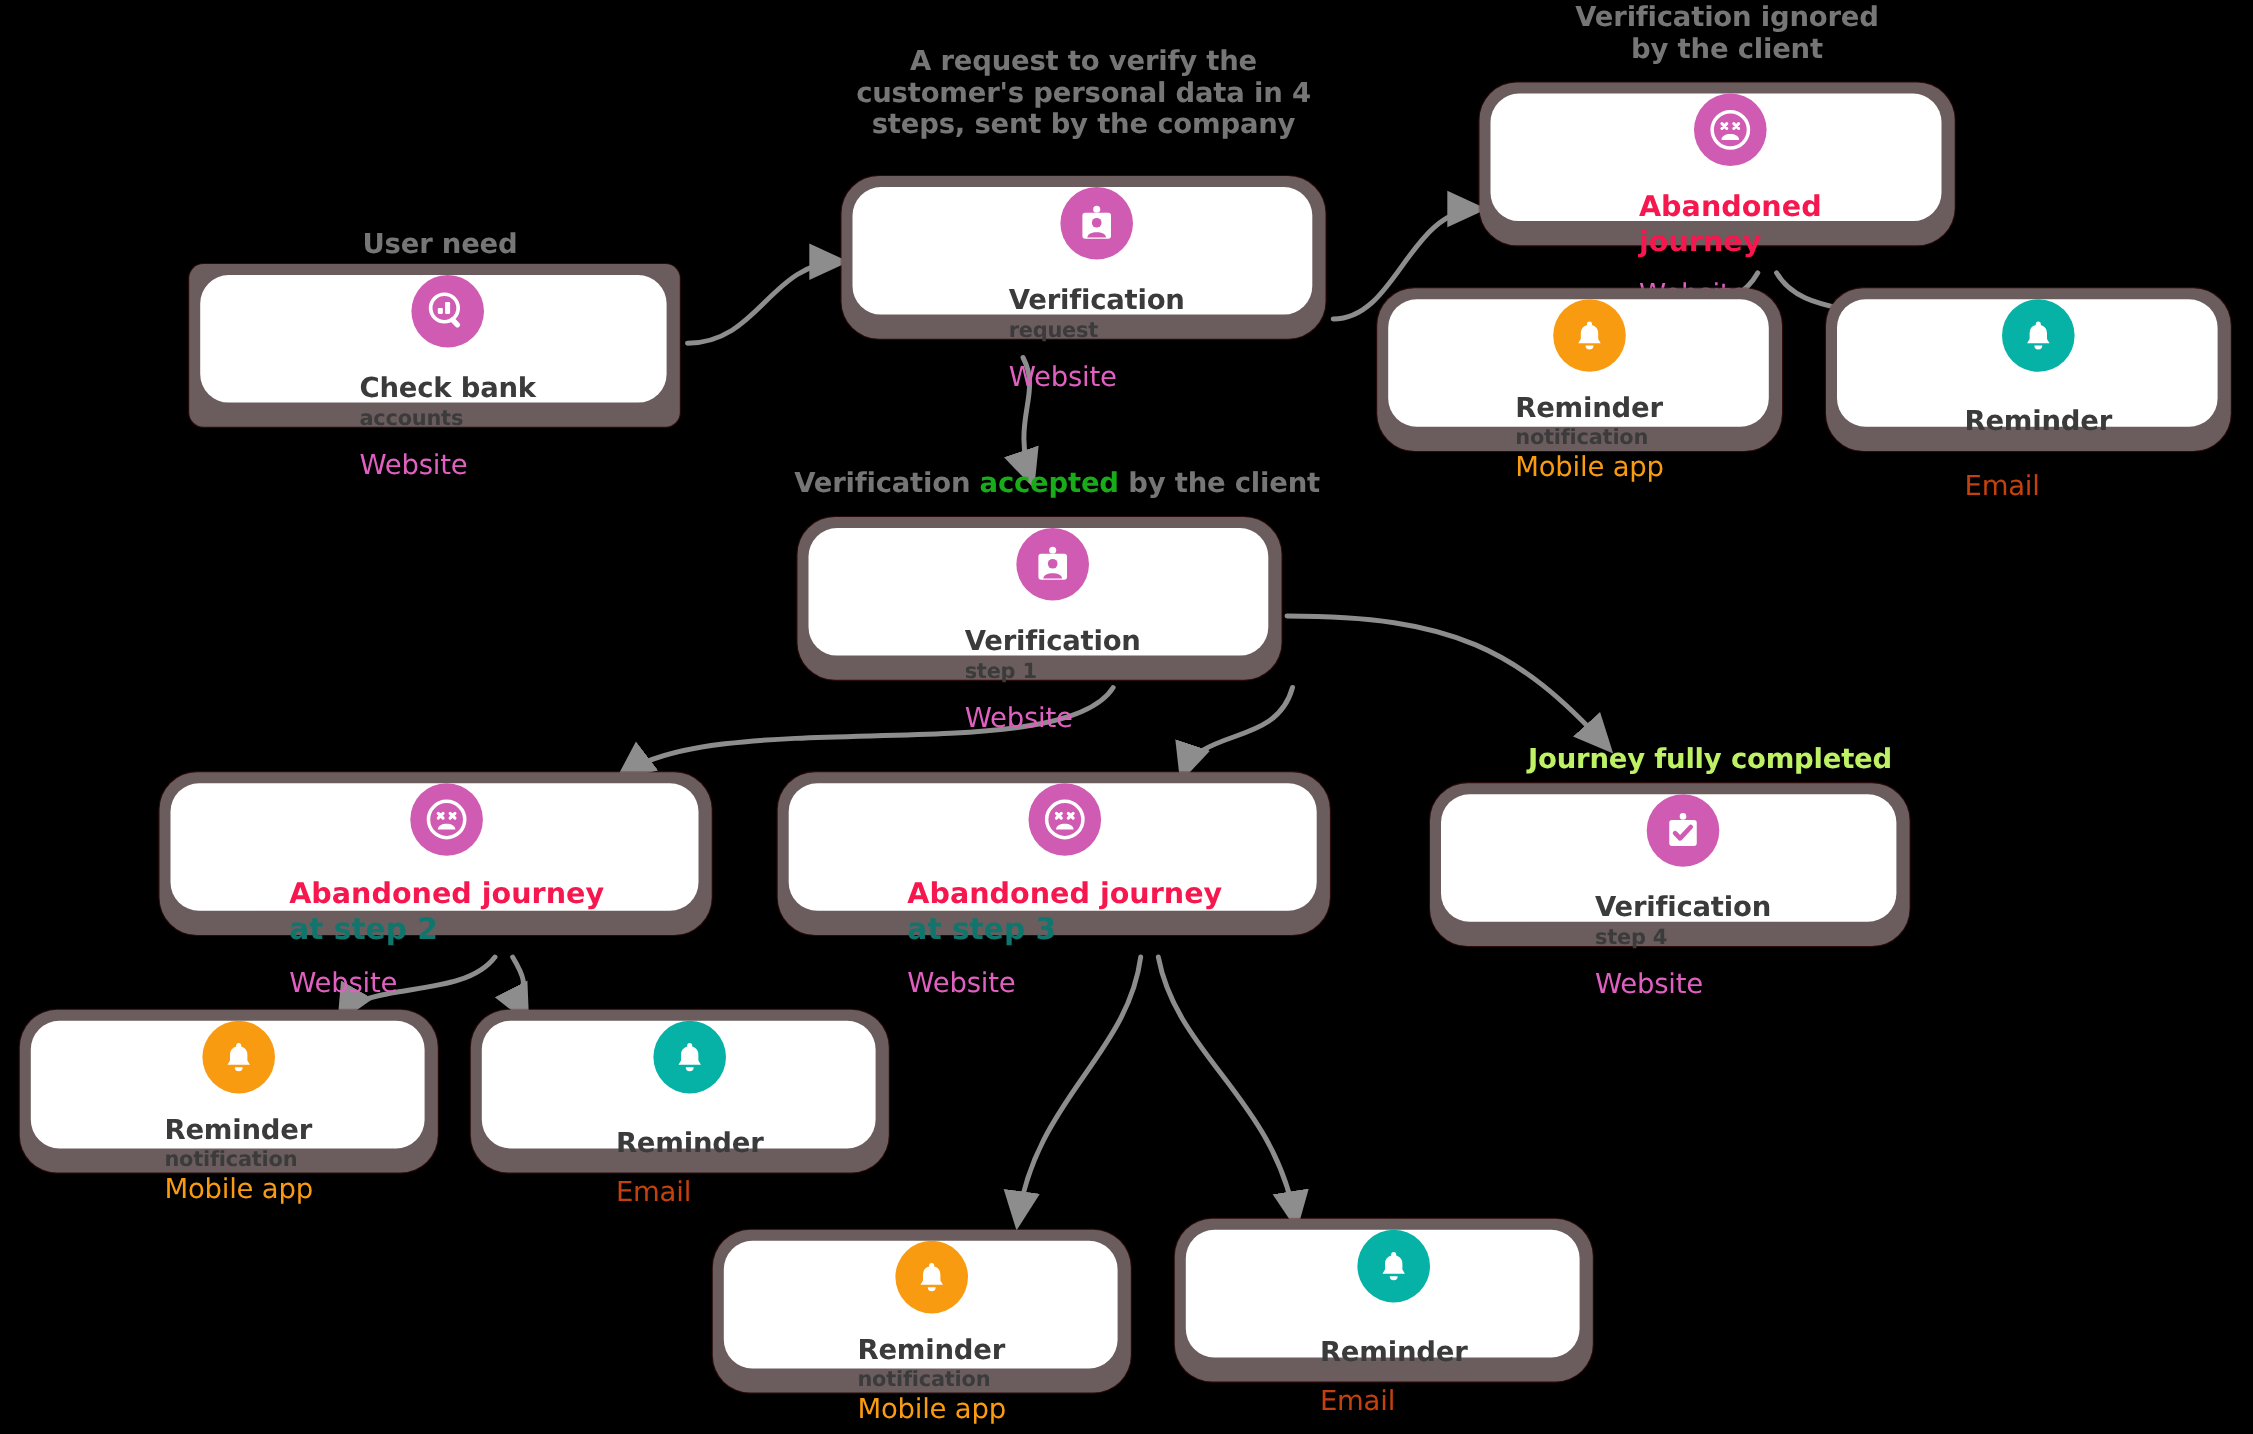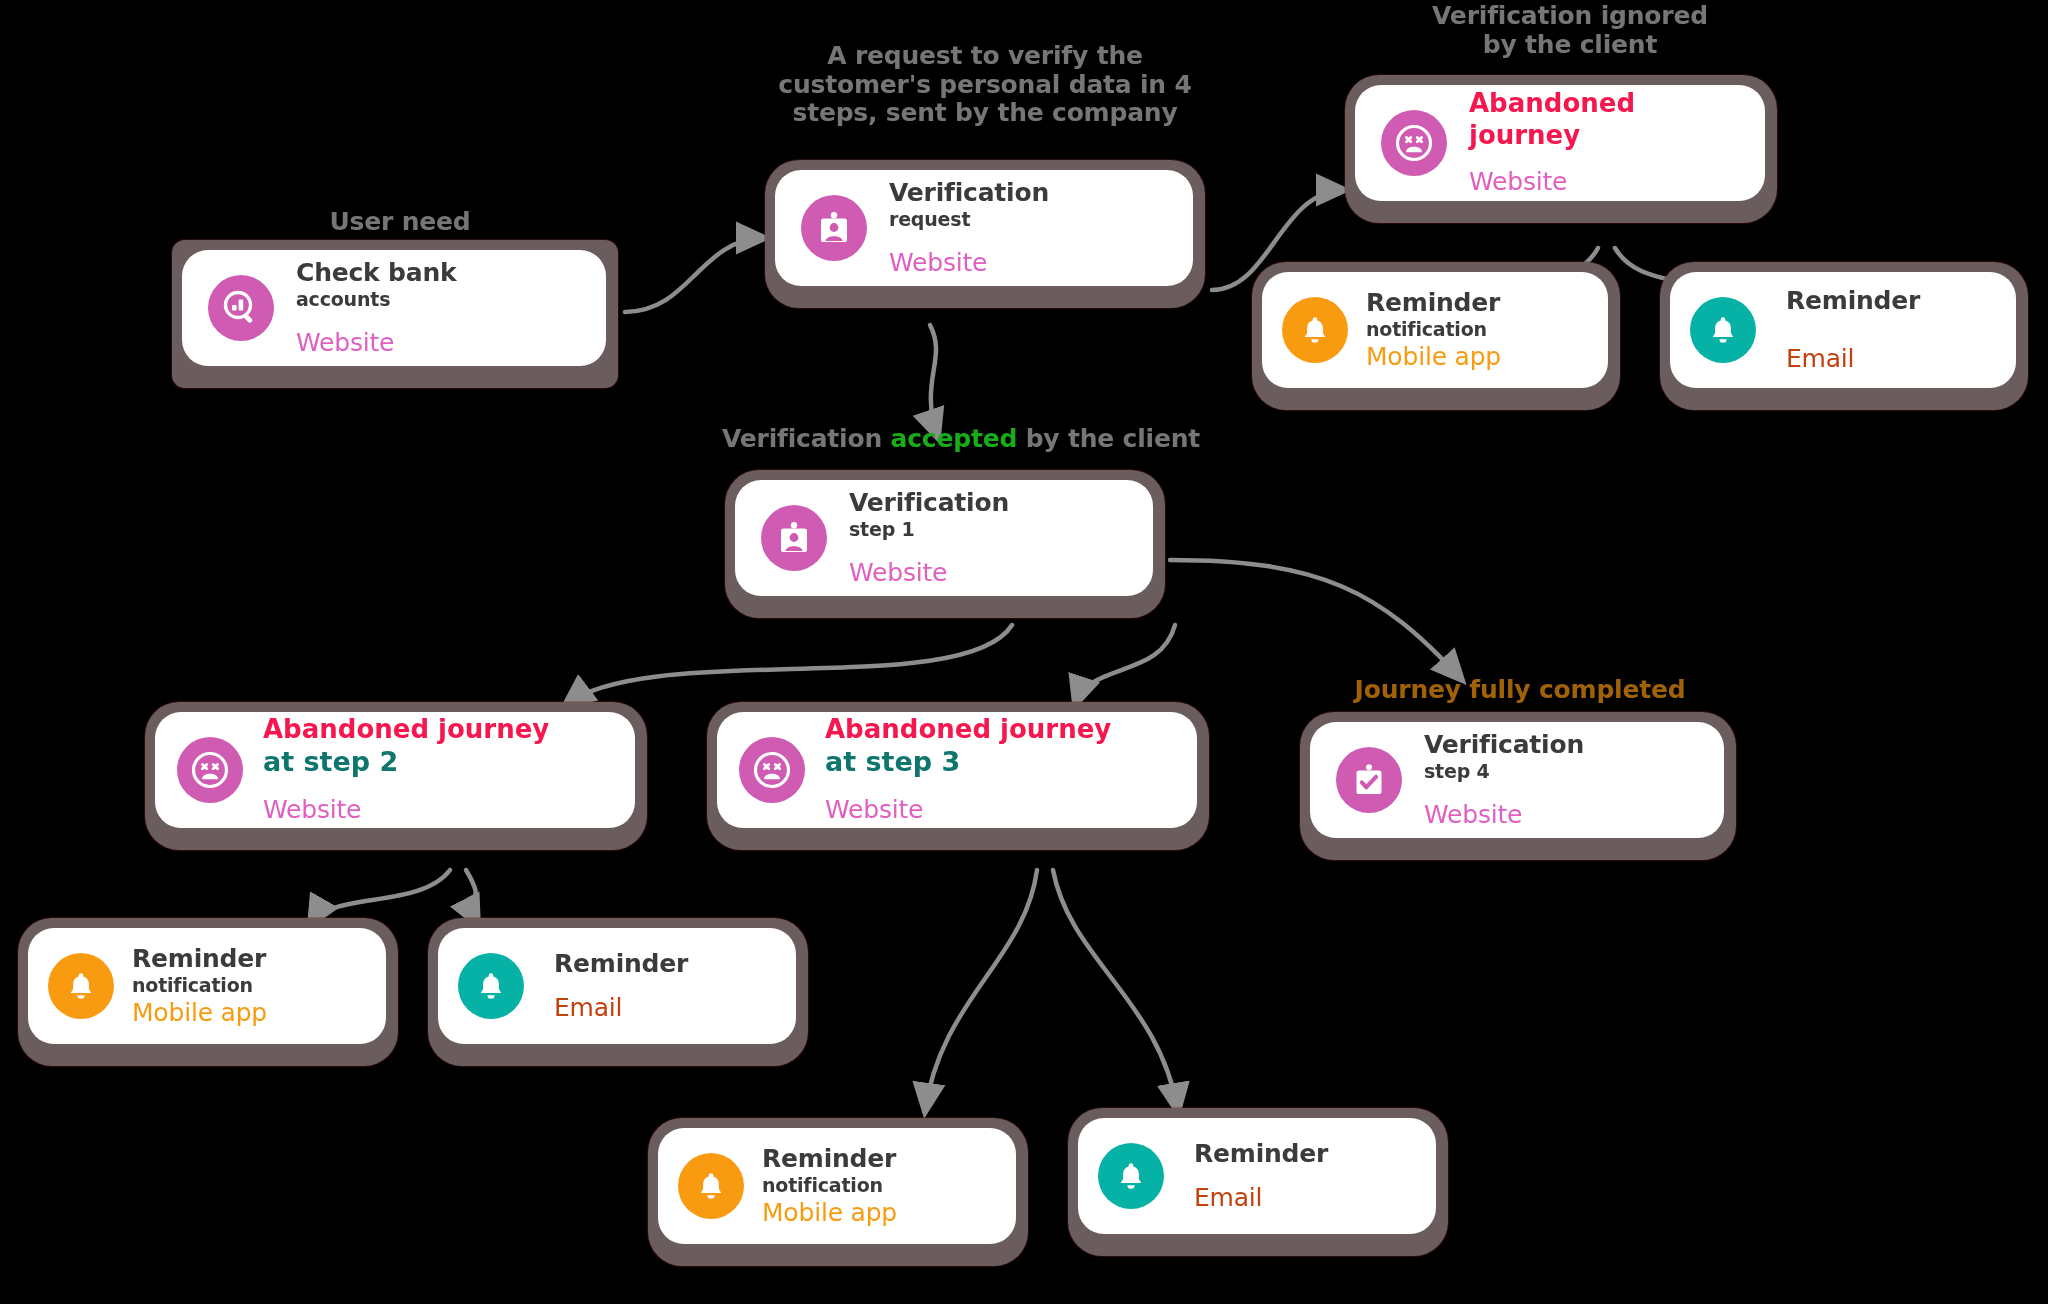--- a/index.html
+++ b/index.html
@@ -45,20 +45,21 @@
   .node-inner {
     background: #ffffff;
     border-radius: 26px;
     width: 100%;
     height: 100%;
     box-sizing: border-box;
     display: flex;
     align-items: center;
     padding: 0 0 0 26px;
     gap: 22px;
+    flex-direction: column;
   }
   .node-icon {
     flex: 0 0 auto;
     width: 66px;
     height: 66px;
     border-radius: 50%;
     display: flex;
     align-items: center;
     justify-content: center;
   }
@@ -112,21 +113,21 @@
     position: absolute;
     z-index: 4;
     color: #767676;
     font-size: 25px;
     font-weight: bold;
     text-align: center;
     line-height: 1.14;
     letter-spacing: -0.2px;
   }
   .annot .hl-green { color: #18ad18; }
-  .annot.all-green { color: #a16207; }
+  .annot.all-green { color: #bef264; text-align: right; }
 </style>
 </head>
 <body>
 
 <div id="canvas">
 
   <svg id="edges" viewBox="0 0 2048 1304">
     <defs>
       <marker id="ar" markerWidth="9" markerHeight="9" refX="6.5" refY="4.5" orient="auto" markerUnits="strokeWidth">
         <path d="M0,0.8 L8,4.5 L0,8.2 Z" fill="#8d8d8d"></path>

